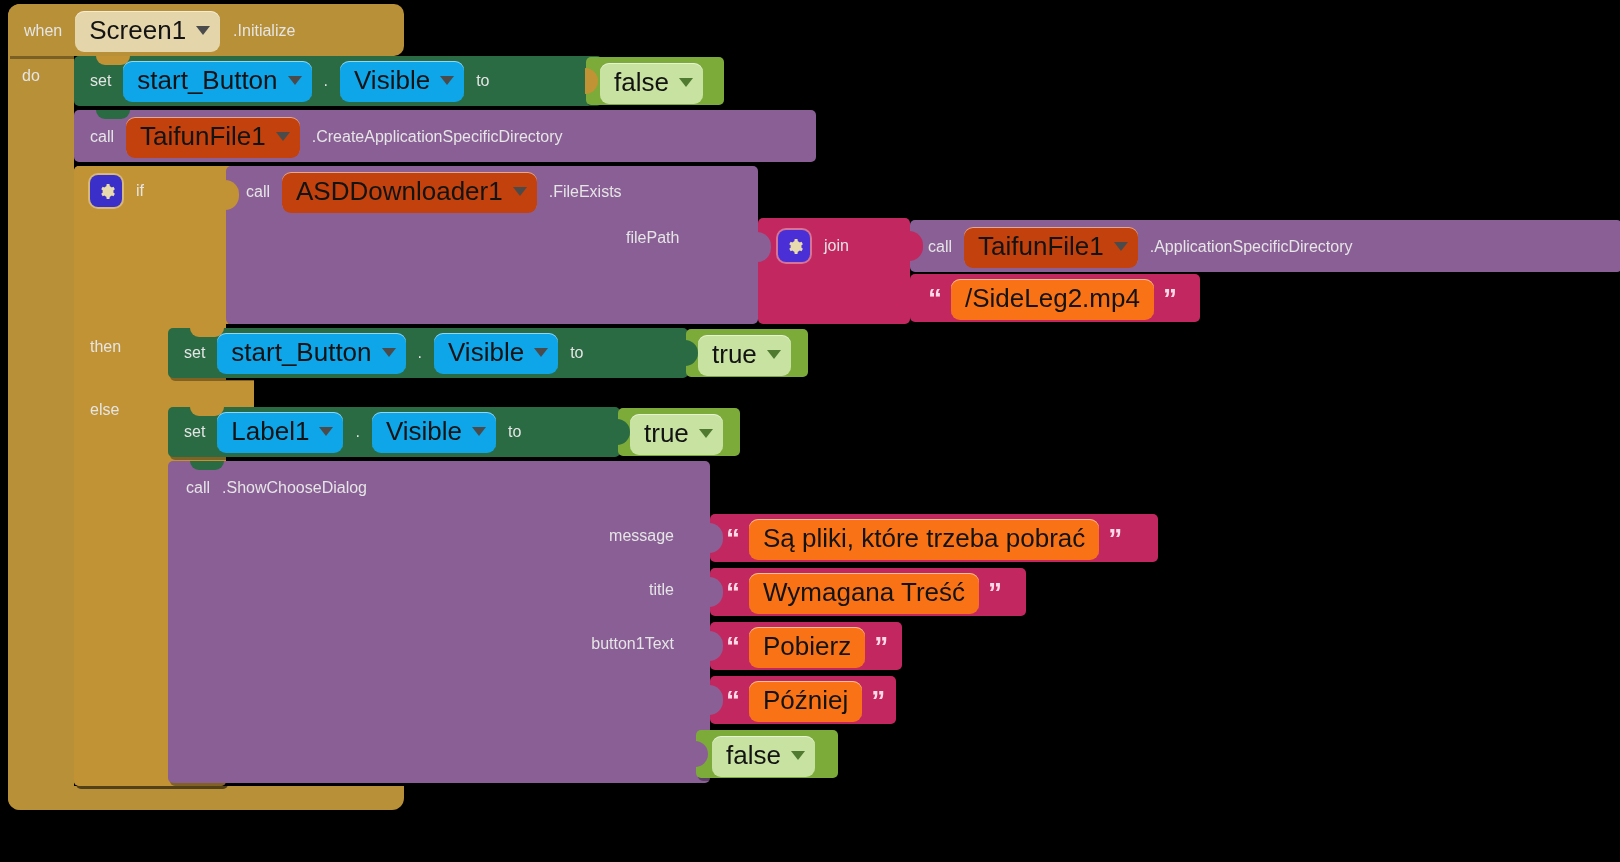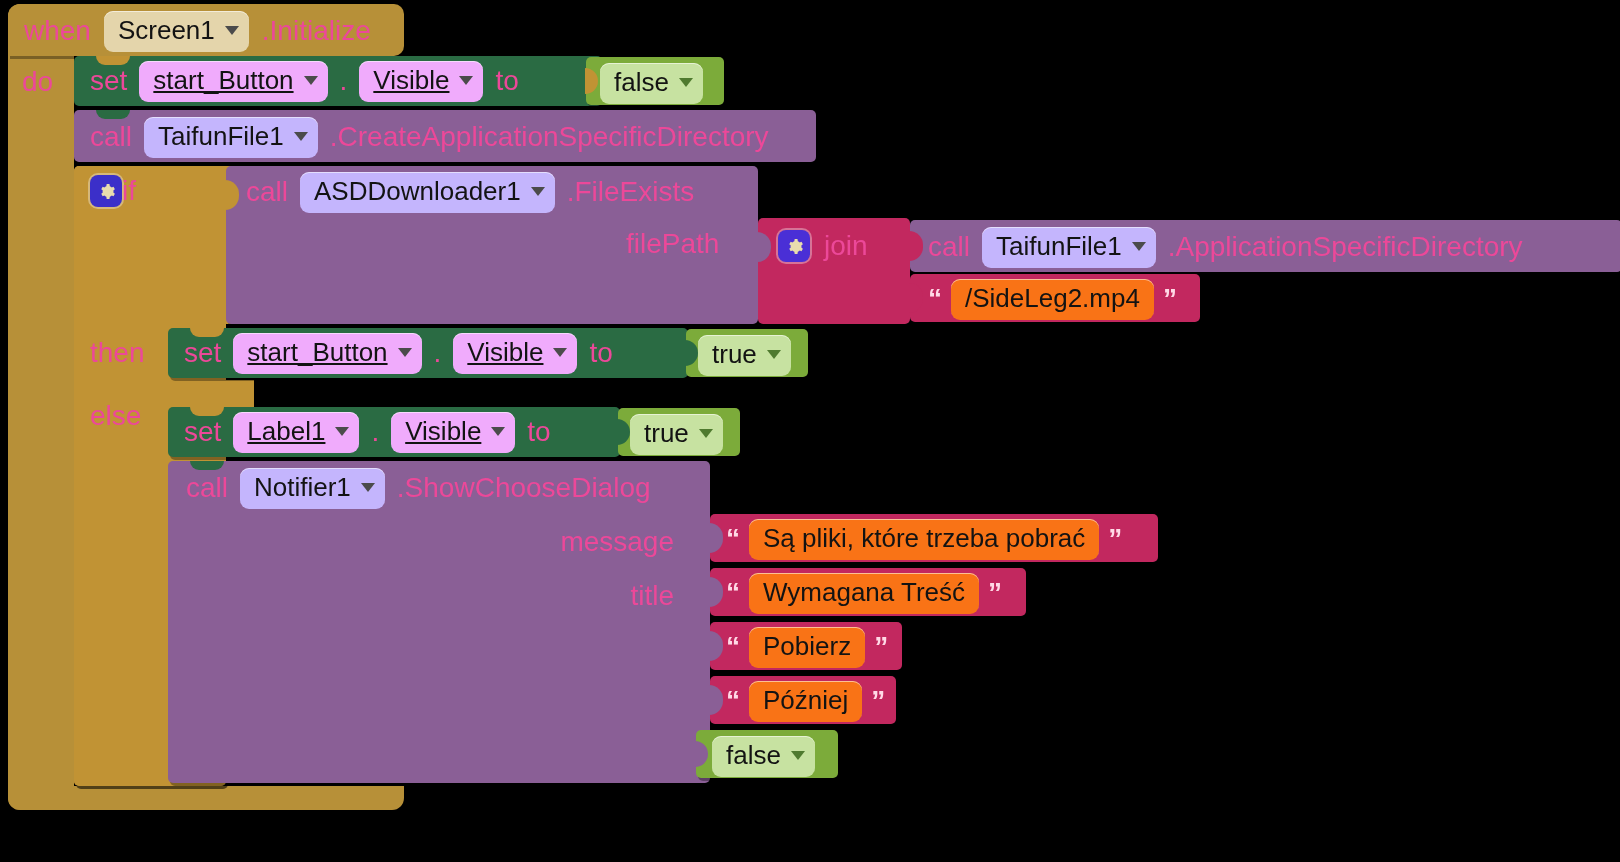--- a/index.html
+++ b/index.html
@@ -12,30 +12,30 @@
   .row{display:flex;align-items:center;}
 
   
   .c-event{background:#b79038;}
   .c-ctrl{background:#c19334;}
   .c-set{background:#2a6b43;}
   .c-call{background:#8a5f96;}
   .c-text{background:#c2285f;}
   .c-logic{background:#7cab3a;}
 
-  .lbl{color:#ec4899;font-size:28px;line-height:1;white-space:nowrap;}
+  .lbl{color:#e5e5e5;font-size:16px;line-height:1;white-space:nowrap;}
 
   
   .fld{display:inline-flex;align-items:center;gap:10px;
        border-radius:9px;padding:4px 10px 6px 14px;
        color:#131313;font-size:26px;white-space:nowrap;
        box-shadow:inset 0 1px 0 rgba(255,255,255,.55);}
   .fld.ev{background:#e4d5ab;}
-  .fld.set{background:#f0abfc;text-decoration:underline;}
-  .fld.call{background:#c4b5fd;}
+  .fld.set{background:#0ea5e9;}
+  .fld.call{background:#c2410c;}
   .fld.logic{background:#c7e2a1;}
   .fld.txt{background:#f97316;}
   .fld.plain{padding:4px 14px 6px 14px;}
   .caret{width:0;height:0;border-left:7px solid transparent;
          border-right:7px solid transparent;border-top:9px solid #4b4b4b;
          display:inline-block;}
   .caret.g{border-top-color:#4f7a2f;}
 
   
   .gear{width:32px;height:32px;border-radius:8px;background:#3b2fc9;
@@ -118,21 +118,21 @@
     <span class="lbl">.CreateApplicationSpecificDirectory</span>
   </div>
 
   <div class="blk c-ctrl shadow" style="left:74px;top:166px;width:152px;height:620px;border-radius:5px 5px 5px 5px;">
     <div class="topnotch" style="left:22px;background:#8a5f96;"></div>
   </div>
   <div class="blk c-ctrl" style="left:74px;top:166px;width:180px;height:158px;border-radius:5px 0 0 0;"></div>
   <div class="blk c-ctrl" style="left:74px;top:380px;width:180px;height:36px;"></div>
   <div class="blk c-ctrl shadow" style="left:74px;top:762px;width:152px;height:24px;border-radius:0 0 5px 5px;"></div>
 
-  <div class="blk row" style="left:90px;top:173px;height:36px;">
+  <div class="blk row" style="left:90px;top:173px;height:36px;gap:14px;">
     <span class="gear">
       <svg viewBox="0 0 24 24" aria-hidden="true">
           <path fill="#e8dcae" d="M12 8.2a3.8 3.8 0 1 0 0 7.6 3.8 3.8 0 0 0 0-7.6zm0 5.6a1.8 1.8 0 1 1 0-3.6 1.8 1.8 0 0 1 0 3.6zM20 13.3l-.05-1.3.05-1.3 1.6-1.25-1.6-2.78-1.95.64a7.8 7.8 0 0 0-2.25-1.3L15.4 3.3h-3.2l-.4 2.71a7.8 7.8 0 0 0-2.25 1.3L7.6 6.67 6 9.45l1.6 1.25-.05 1.3.05 1.3L6 14.55l1.6 2.78 1.95-.64a7.8 7.8 0 0 0 2.25 1.3l.4 2.71h3.2l.4-2.71a7.8 7.8 0 0 0 2.25-1.3l1.95.64 1.6-2.78L20 13.3z"></path>
         </svg>
     </span>
     <span class="lbl">if</span>
   </div>
 
   <div class="blk c-call shadow" style="left:226px;top:166px;width:532px;height:158px;border-radius:5px;">
     <div class="socket" style="left:-1px;top:14px;background:#c19334;"></div>
@@ -234,29 +234,26 @@
       <span>true</span>
       <span class="caret g"></span>
     </span>
   </div>
 
   <div class="blk c-call shadow" style="left:168px;top:461px;width:542px;height:322px;border-radius:5px;">
     <div class="topnotch" style="left:22px;background:#2a6b43;"></div>
   </div>
   <div class="blk row" style="left:186px;top:469px;height:38px;gap:12px;">
     <span class="lbl">call</span>
-    <span class="fld call">
-      <span>Notifier1</span>
-      <span class="caret"></span>
-    </span>
     <span class="lbl">.ShowChooseDialog</span>
   </div>
 
   <div class="blk lbl" style="left:410px;top:582px;width:264px;text-align:right;">title</div>
   <div class="blk lbl" style="left:410px;top:528px;width:264px;text-align:right;">message</div>
+  <div class="blk lbl" style="left:410px;top:636px;width:264px;text-align:right;">button1Text</div>
 
   <div class="blk c-text shadow" style="left:710px;top:514px;width:448px;height:48px;border-radius:5px;">
     <div class="socket" style="left:-1px;top:9px;background:#8a5f96;"></div>
   </div>
   <div class="blk row" style="left:726px;top:522px;height:34px;gap:9px;">
     <span class="q">“</span>
     <span class="fld txt plain">Są pliki, które trzeba pobrać</span>
     <span class="q">”</span>
   </div>
 

